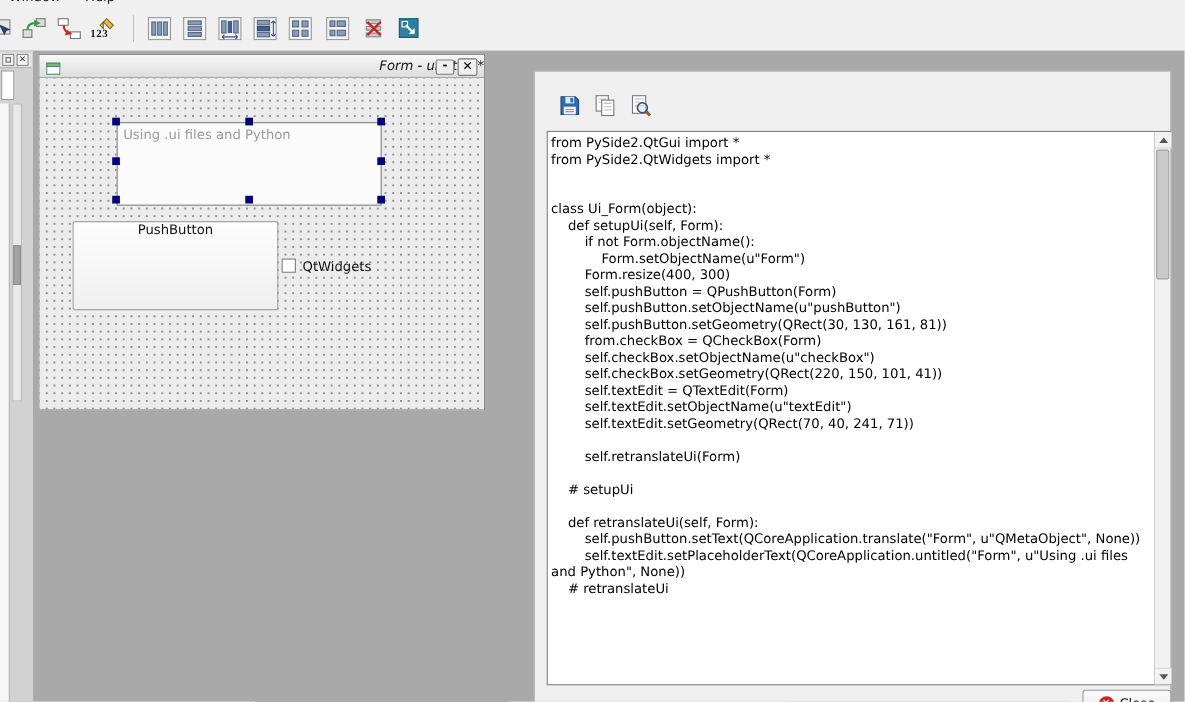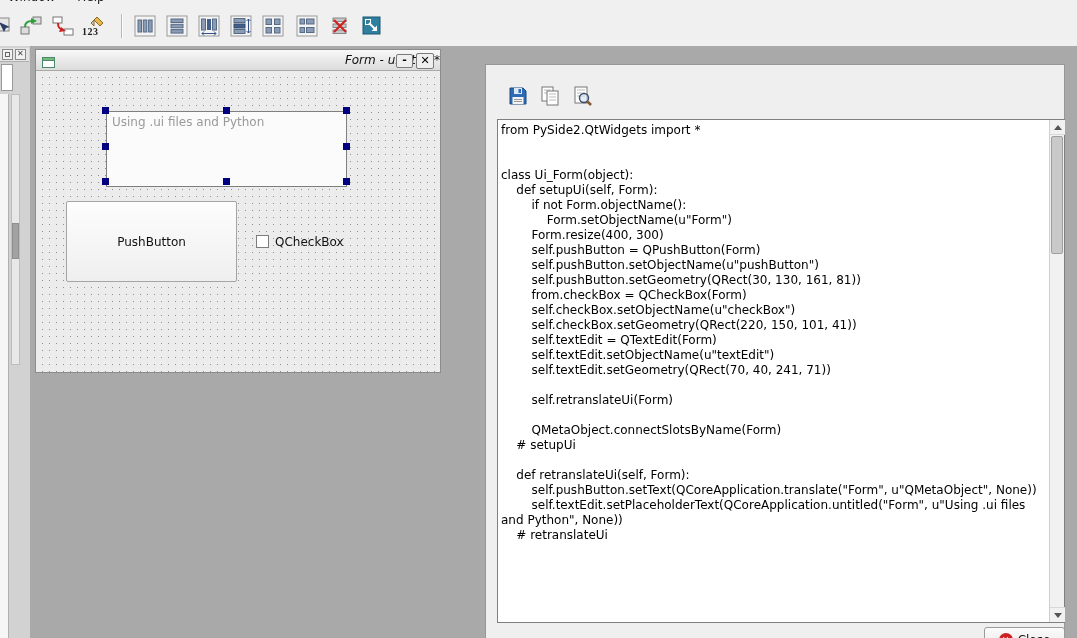--- a/index.html
+++ b/index.html
@@ -42,23 +42,23 @@
   .btn-close { left:380px; top:3px; width:18px; height:16px; font-size:11px; line-height:14px; font-weight:bold; }
   .form-body { position:absolute; left:0; top:21px; width:404px; height:301px;
       background-color:#ececec;
       background-image:radial-gradient(circle,#909090 0.8px,transparent 1px);
       background-size:7px 7px; background-position:3px 3px; }
 
   
   .w-textedit { position:absolute; left:70px; top:40px; width:241px; height:76px; background:#fbfbfb; border:1px solid #7f7f7f; }
   .w-textedit .ph { position:absolute; left:5px; top:3px; font-size:12px; color:#9a9a9a; }
   .handle { position:absolute; width:7px; height:7px; background:#000080; z-index:4; }
-  .w-push { position:absolute; left:30px; top:130px; width:171px; height:81px;
+  .w-push { position:absolute; left:30px; top:130px; width:187px; height:81px;
       background:linear-gradient(#fdfdfd,#efefef); border:1px solid #a5a5a5; border-radius:2px;
-      display:flex; align-items:center; justify-content:center; font-size:12px; color:#111; }
+      display:flex; align-items:flex-start; justify-content:center; font-size:12px; color:#111; }
   .w-check { position:absolute; left:220px; top:150px; width:101px; height:41px; display:flex; align-items:center; gap:6px; }
   .check-ind { width:13px; height:13px; background:#ffffff; border:1px solid #7c7c7c; }
   .check-label { font-size:12px; color:#111; }
 
   
   .code-dialog { position:absolute; left:485px; top:18px; width:580px; height:597px; background:#efefef; border:1px solid #979797; z-index:5; }
   .dlg-icon { position:absolute; top:19px; width:24px; height:24px; display:flex; align-items:center; justify-content:center; }
   .code-area { position:absolute; left:11px; top:54px; width:568px; height:504px; background:#ffffff; border:1px solid #7f7f7f; }
   .code-content { position:absolute; left:0; top:0; right:15px; bottom:0; padding:3px 2px 2px 3px; overflow:hidden;
       font-family:"DejaVu Sans","Liberation Sans",sans-serif; font-size:12px; line-height:15px; color:#000; }
@@ -237,21 +237,21 @@
         <span class="handle" style="left:66px;top:107px"></span>
         <span class="handle" style="left:187px;top:107px"></span>
         <span class="handle" style="left:307px;top:107px"></span>
 
         <div class="w-push">
           <span>PushButton</span>
         </div>
 
         <div class="w-check">
           <span class="check-ind"></span>
-          <span class="check-label">QCheckBox</span>
+          <span class="check-label">QtWidgets</span>
         </div>
       </div>
     </div>
 
     <div class="resource-panel">
       <span class="resource-label">&lt;resource root&gt;</span>
     </div>
     <div class="resource-side"></div>
 
     <div class="code-dialog">
@@ -282,41 +282,41 @@
             <line x1="6" y1="5" x2="14" y2="5" stroke="#bbb"></line>
             <line x1="6" y1="8" x2="14" y2="8" stroke="#bbb"></line>
             <line x1="6" y1="11" x2="14" y2="11" stroke="#bbb"></line>
             <circle cx="13" cy="13" r="4.5" fill="#cfe0f2" fill-opacity="0.55" stroke="#3a4a66" stroke-width="1.4"></circle>
             <line x1="16.4" y1="16.4" x2="20" y2="20" stroke="#8a5a2a" stroke-width="2.6"></line>
           </svg>
       </span>
 
       <div class="code-area">
         <div class="code-content">
+            <div class="code-line">from PySide2.QtGui import *</div>
             <div class="code-line">from PySide2.QtWidgets import *</div>
             <div class="code-line"></div>
             <div class="code-line"></div>
             <div class="code-line">class Ui_Form(object):</div>
             <div class="code-line">    def setupUi(self, Form):</div>
             <div class="code-line">        if not Form.objectName():</div>
             <div class="code-line">            Form.setObjectName(u"Form")</div>
             <div class="code-line">        Form.resize(400, 300)</div>
             <div class="code-line">        self.pushButton = QPushButton(Form)</div>
             <div class="code-line">        self.pushButton.setObjectName(u"pushButton")</div>
             <div class="code-line">        self.pushButton.setGeometry(QRect(30, 130, 161, 81))</div>
             <div class="code-line">        from.checkBox = QCheckBox(Form)</div>
             <div class="code-line">        self.checkBox.setObjectName(u"checkBox")</div>
             <div class="code-line">        self.checkBox.setGeometry(QRect(220, 150, 101, 41))</div>
             <div class="code-line">        self.textEdit = QTextEdit(Form)</div>
             <div class="code-line">        self.textEdit.setObjectName(u"textEdit")</div>
             <div class="code-line">        self.textEdit.setGeometry(QRect(70, 40, 241, 71))</div>
             <div class="code-line"></div>
             <div class="code-line">        self.retranslateUi(Form)</div>
             <div class="code-line"></div>
-            <div class="code-line">        QMetaObject.connectSlotsByName(Form)</div>
             <div class="code-line">    # setupUi</div>
             <div class="code-line"></div>
             <div class="code-line">    def retranslateUi(self, Form):</div>
             <div class="code-line">        self.pushButton.setText(QCoreApplication.translate("Form", u"QMetaObject", None))</div>
             <div class="code-line">        self.textEdit.setPlaceholderText(QCoreApplication.untitled("Form", u"Using .ui files and Python", None))</div>
             <div class="code-line">    # retranslateUi</div>
           </div>
         <div class="v-scrollbar">
           <span class="sb-btn sb-up">
               <span class="tri-up"></span>

